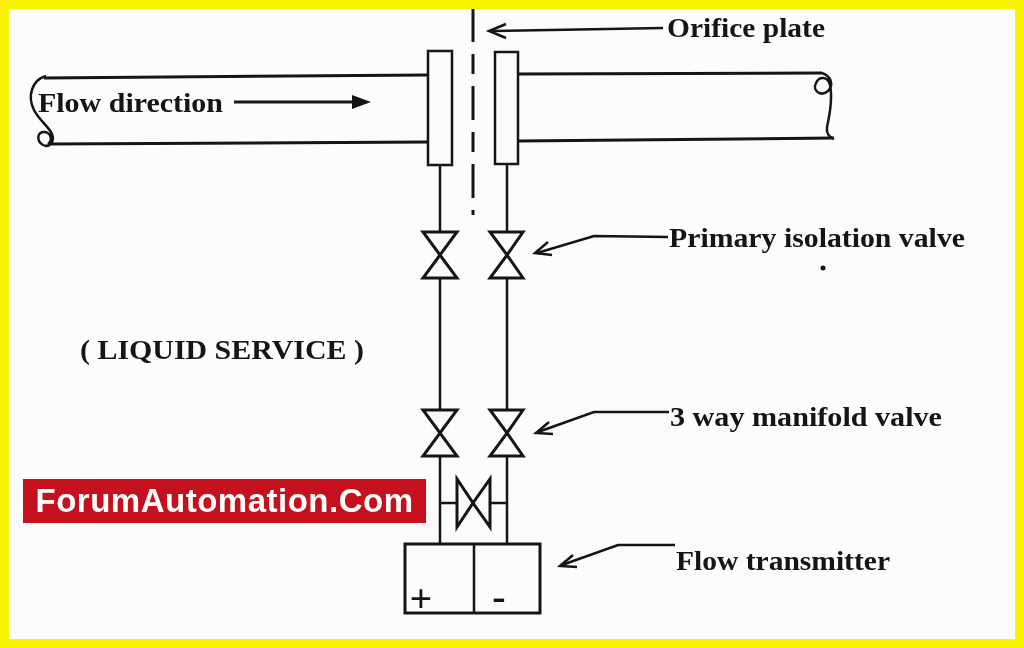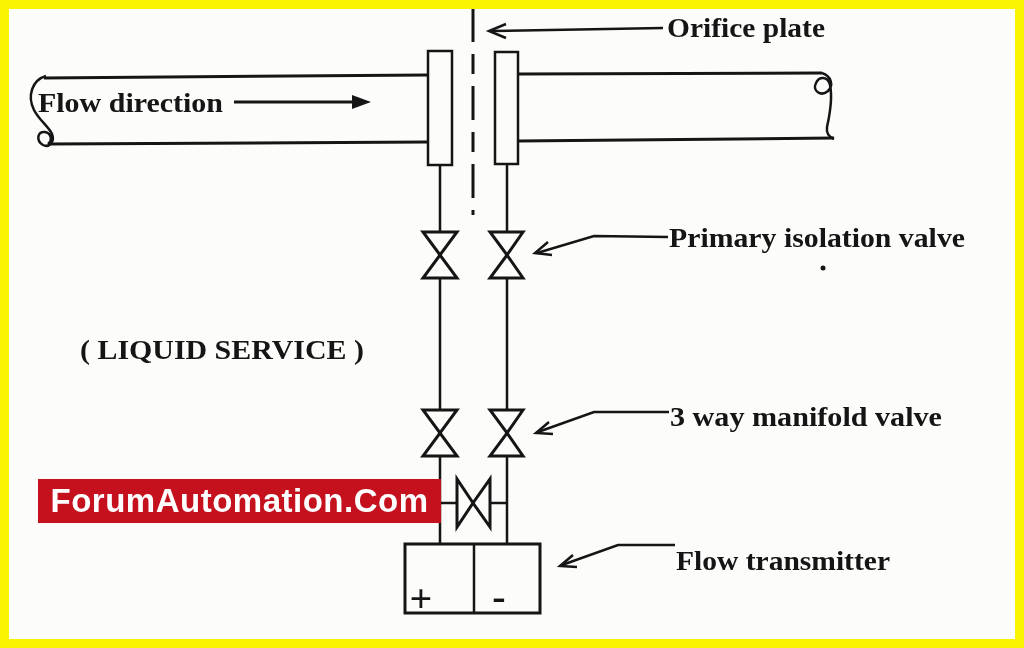--- a/index.html
+++ b/index.html
@@ -16,21 +16,20 @@
     fill:var(--ink,#151515);
   }
   .banner{
     position:absolute;left:23px;top:479px;width:403px;height:44px;
     background:var(--banner-bg,#c5101e);
     color:var(--banner-text,#ffffff);
     display:flex;align-items:center;justify-content:center;
     font-family:"Liberation Sans", sans-serif;
     font-weight:bold;font-size:33px;letter-spacing:.5px;
     white-space:nowrap;
-    margin-left:15px;
   }
 </style>
 </head>
 <body>
 
 <div class="stage">
 
   <svg width="1024" height="648" viewBox="0 0 1024 648">
 
     <g>

